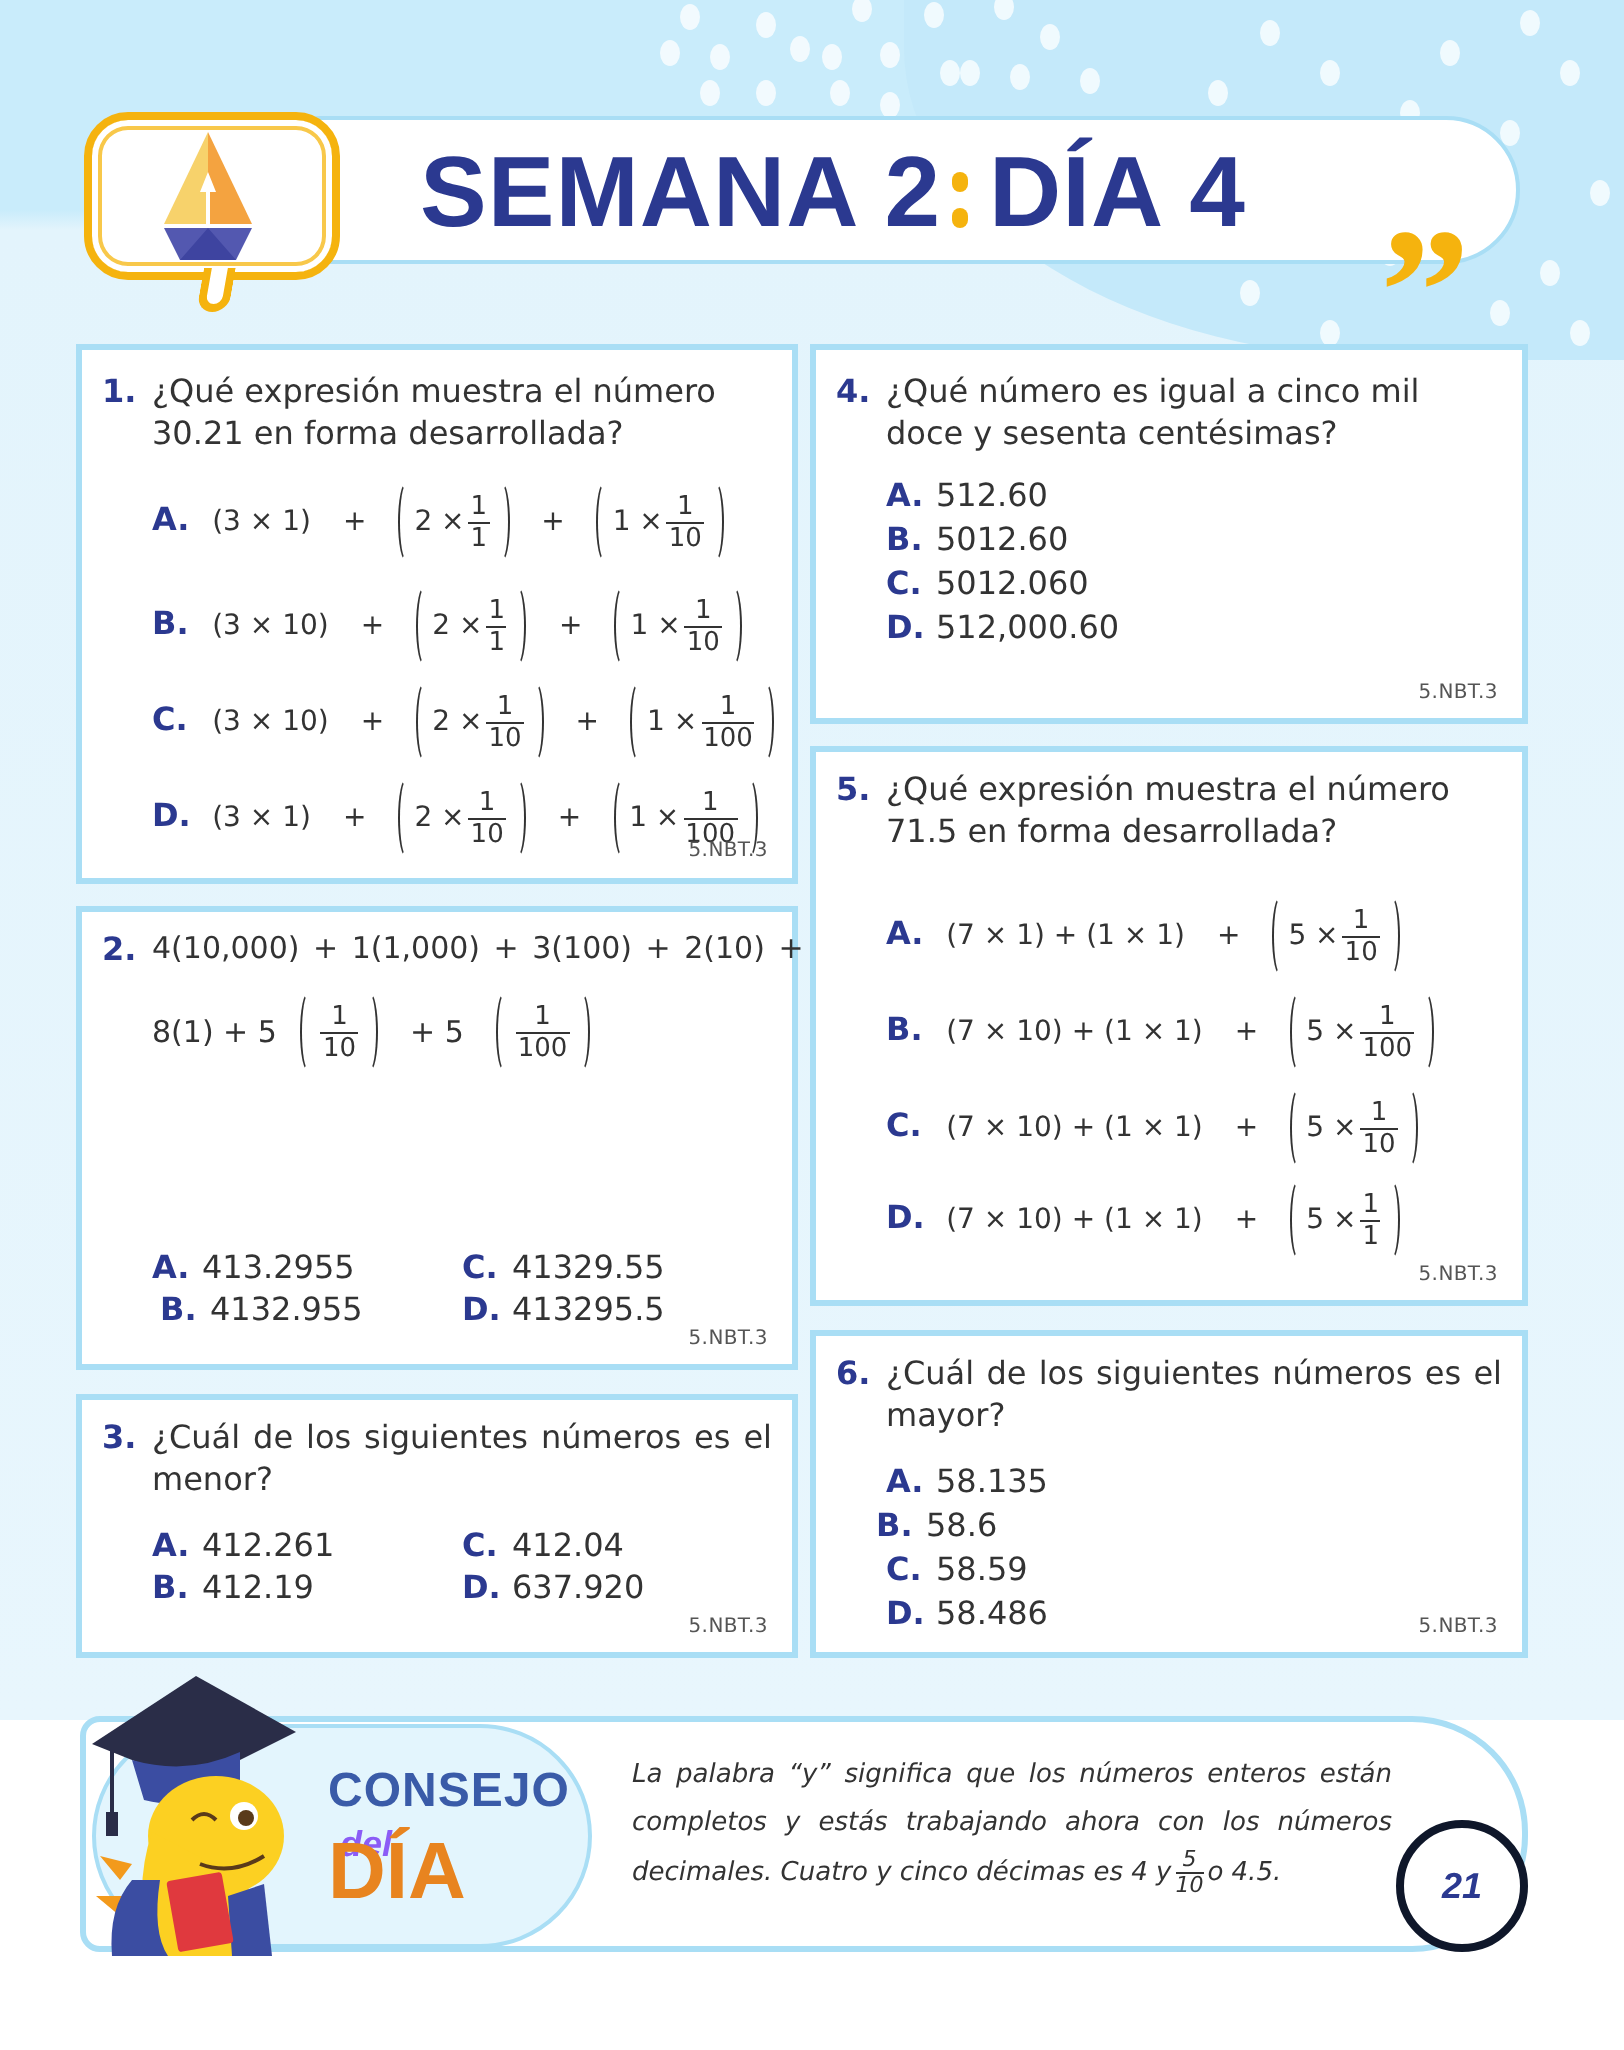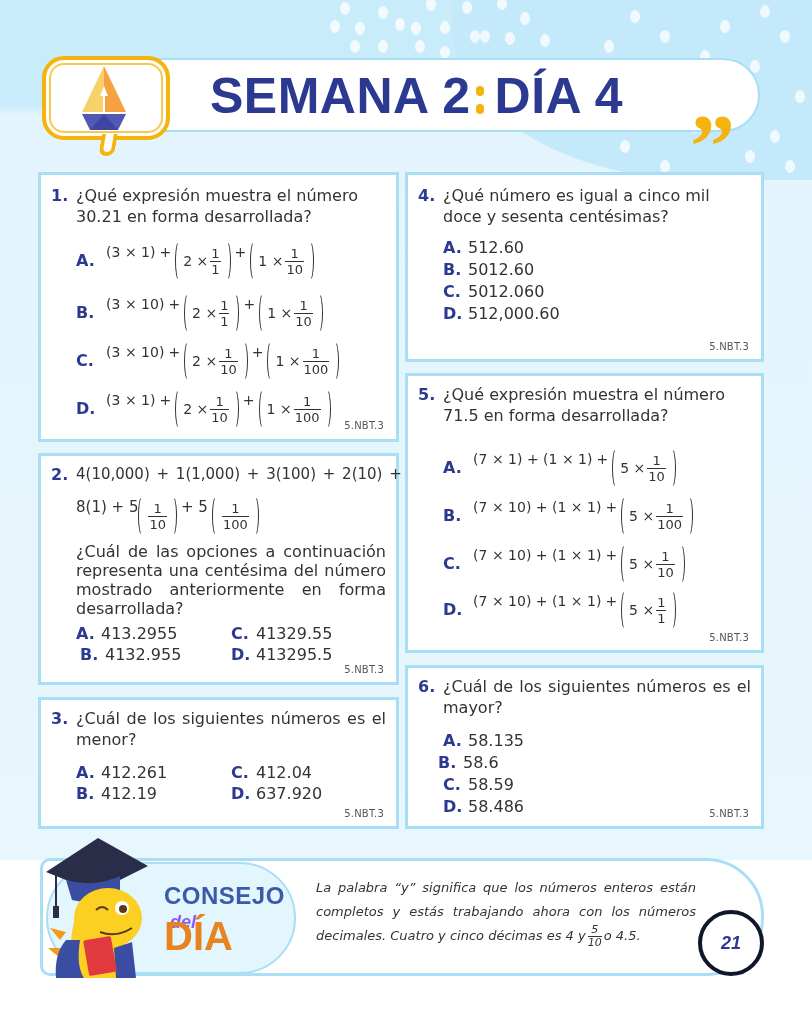--- a/index.html
+++ b/index.html
@@ -57,21 +57,21 @@
   }
   .q-head { position: absolute; left: 10px; right: 10px; font-size: 16px; line-height: 21px; color: #333; }
   .q-num { position: absolute; left: 0; top: 0; font-weight: bold; color: #2b3990; }
   .q-text { display: block; margin-left: 25px; }
   .q-text.just { text-align: justify; text-align-last: left; }
   .opt { position: absolute; font-size: 16px; line-height: 22px; white-space: nowrap; color: #333; }
   .opt-letter { font-weight: bold; color: #2b3990; display: inline-block; width: 25px; }
   .std { position: absolute; right: 12px; font-size: 10px; color: #555; letter-spacing: 0.2px; }
 
   
-  .m { display: inline-flex; align-items: flex-start; font-size: 14px; white-space: nowrap; vertical-align: middle; }
+  .m { display: inline-flex; align-items: center; font-size: 14px; white-space: nowrap; vertical-align: middle; gap: 12px; }
   .paren { display: inline-flex; align-items: center; }
   .paren::before, .paren::after {
     content: ""; display: inline-block; width: 5px; height: 38px;
     border: 1.6px solid #333; border-radius: 50%;
   }
   .paren::before { border-right-color: transparent; border-top-color: transparent; border-bottom-color: transparent; border-radius: 60% 0 0 60% / 50% 0 0 50%; margin-right: 1px; }
   .paren::after  { border-left-color: transparent; border-top-color: transparent; border-bottom-color: transparent; border-radius: 0 60% 60% 0 / 0 50% 50% 0; margin-left: 1px; }
   .frac { display: inline-flex; flex-direction: column; align-items: center; font-size: 13px; line-height: 15px; margin: 0 2px; }
   .frac .num { padding: 0 1px; }
   .frac .den { border-top: 1px solid #333; padding: 0 1px; }
@@ -282,23 +282,20 @@
         </span>
         <span class="op">+ 5</span>
       <span class="paren">
           <span class="frac">
             <span class="num">1</span>
             <span class="den">100</span>
           </span>
         </span>
       </span>
   </div>
-  <div class="q-head" style="top:86px;line-height:19px">
-    <span class="q-text just">¿Cuál de las opciones a continuación representa una centésima del número mostrado anteriormente en forma desarrollada?</span>
-  </div>
   <div class="opt" style="left:35px;top:167px"><span class="opt-letter">A.</span><span>413.2955</span></div>
   <div class="opt" style="left:39px;top:188px"><span class="opt-letter">B.</span><span>4132.955</span></div>
   <div class="opt" style="left:190px;top:167px"><span class="opt-letter">C.</span><span>41329.55</span></div>
   <div class="opt" style="left:190px;top:188px"><span class="opt-letter">D.</span><span>413295.5</span></div>
   <span class="std" style="top:208px">5.NBT.3</span>
 </div>
 
 <div class="qbox" style="left:38px;top:697px;width:361px;height:132px">
   <div class="q-head" style="top:8px">
     <span class="q-num">3.</span>

